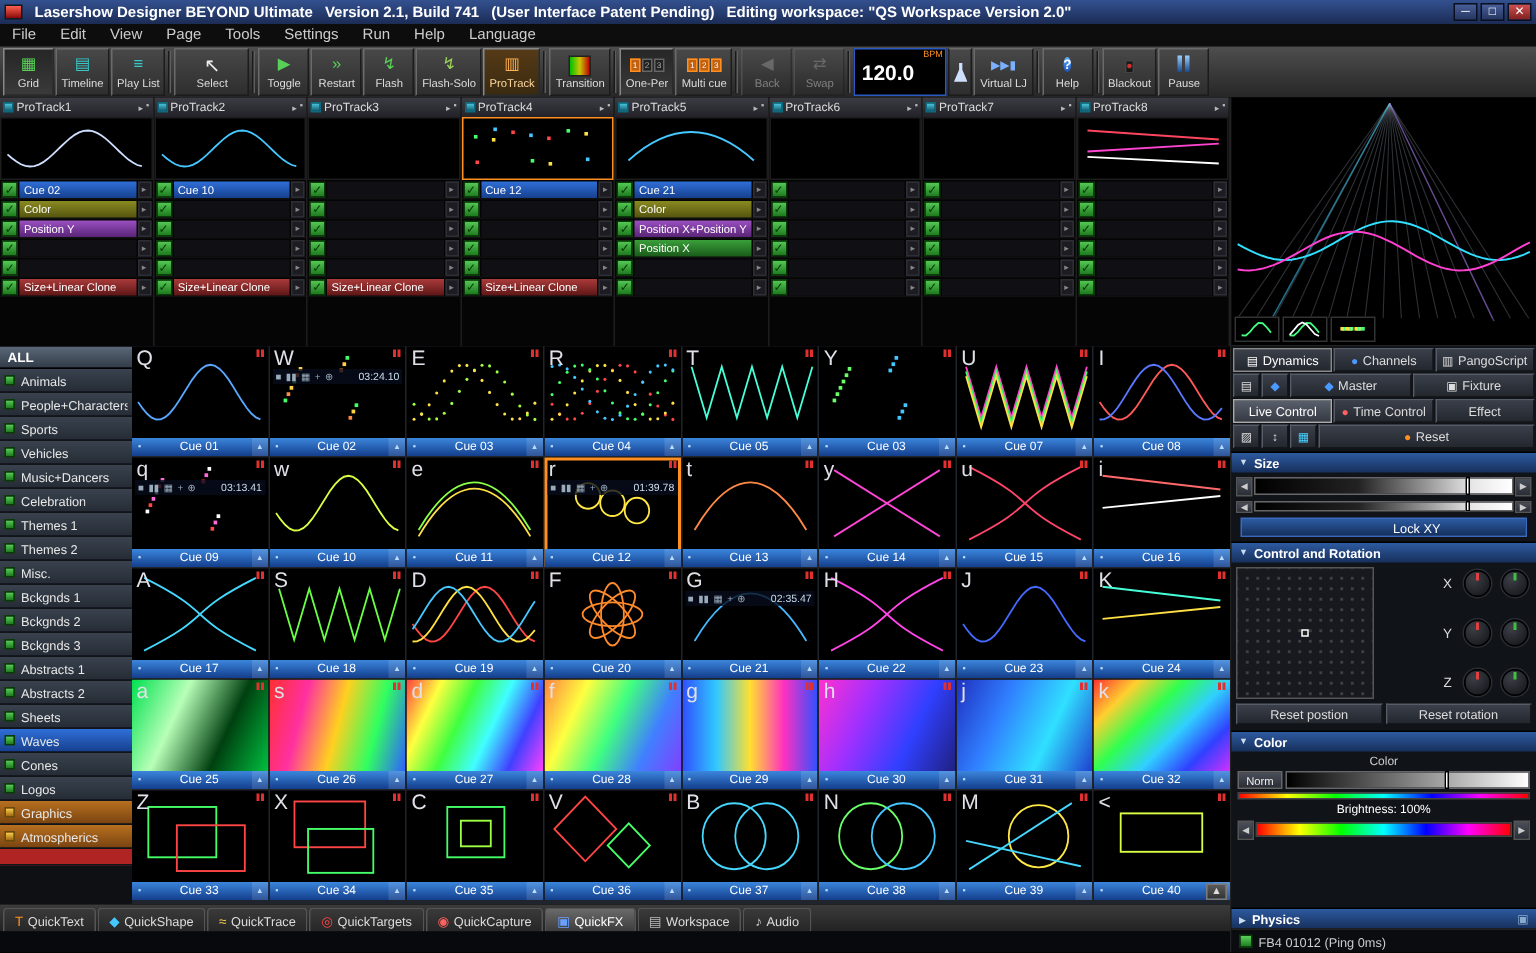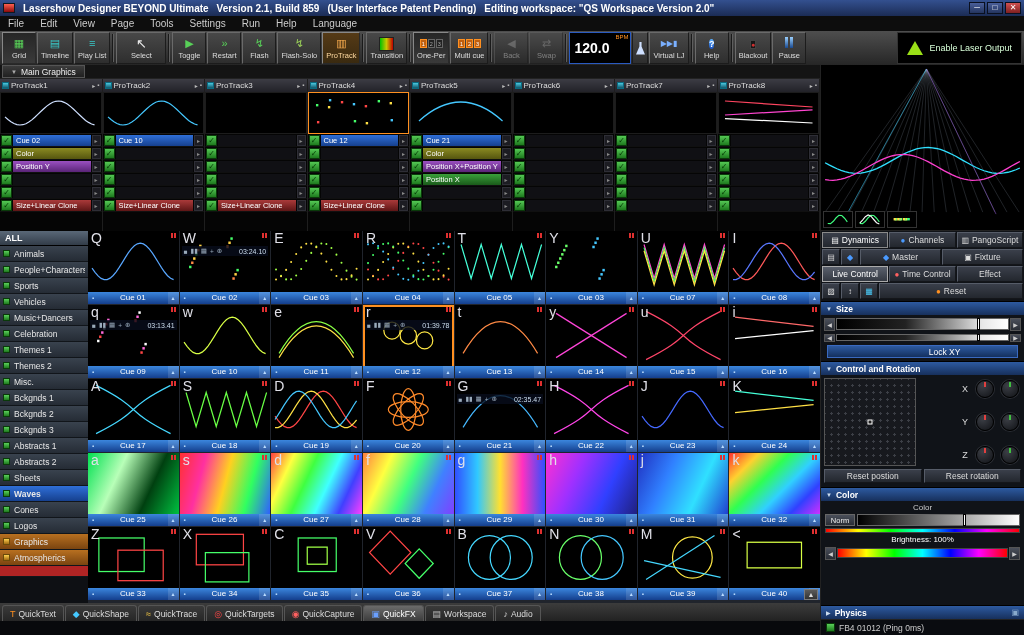--- a/index.html
+++ b/index.html
@@ -89,21 +89,21 @@
 
   
   #main-left { display:flex; height:372px; }
   #sidebar { width:88px; background:#0e1014; display:flex; flex-direction:column; overflow:hidden; }
   .cat-all { height:15px; background:linear-gradient(#5a6878,#323c48); color:#fff; font-size:9px; font-weight:bold;
     display:flex; align-items:center; padding:0 5px; border-bottom:1px solid #000; }
   .cat { height:16px; display:flex; align-items:center; gap:4px; padding:0 3px; flex:none;
     background:linear-gradient(#39424e,#252c35); border-bottom:1px solid #11151a; font-size:8.5px; color:#e8e8e8; }
   .cat .dot { width:7px; height:7px; flex:none; background:linear-gradient(#5ad05a,#1e7a1e); border:1px solid #0a3a0a; }
   .cat .cl { overflow:hidden; white-space:nowrap; }
-  .cat.selected { background:linear-gradient(#2f6fd8,#16408e);font-weight:bold; }
+  .cat.selected { background:linear-gradient(#2f6fd8,#16408e); }
   .cat.special { background:linear-gradient(#b87020,#7a4410); }
   .cat.special .dot { background:linear-gradient(#ffd050,#a06a10); border-color:#6a4a0a; }
   .cat.red { background:#b02424; height:11px; }
 
   #cuegrid { width:732px; position:relative; background:#20242c; }
   #cuegrid-grid { display:grid; grid-template-columns:repeat(8,1fr); grid-auto-rows:73px; gap:1px; background:#20242c; }
   .cell { position:relative; background:#000; overflow:hidden; }
   .cell.selected { outline:2px solid #ff9020; outline-offset:-2px; z-index:2; }
   .cell-canvas { position:absolute; left:0; right:0; top:0; bottom:12px; }
   .cell-key { position:absolute; top:0; left:3px; font-size:14px; color:#e0e0e8; z-index:3; line-height:15px; }
@@ -183,21 +183,21 @@
   .bb-tab.active { background:linear-gradient(#6a6a6a,#3c3c3c); color:#fff; }
   .bb-ic { font-size:9px; }
   #left-strip { height:14px; background:#08090c; }
 </style>
 </head>
 <body>
 
 <div id="titlebar">
   <span class="tb-appicon"></span>
   <span>Lasershow Designer BEYOND Ultimate</span>
-  <span>Version 2.1, Build 859</span>
+  <span>Version 2.1, Build 741</span>
   <span>(User Interface Patent Pending)</span>
   <span>Editing workspace: "QS Workspace Version 2.0"</span>
   <span class="win-btns">
     <span class="win-btn">─</span>
     <span class="win-btn">□</span>
     <span class="win-btn close">✕</span>
   </span>
 </div>
 
 <div id="menubar">
@@ -317,35 +317,25 @@
     </div>
     <div class="tb-btn">
       <span class="ic">
         <span class="p-bars">
           <i></i>
           <i></i>
         </span>
       </span>
       <span class="lb">Pause</span>
     </div>
-    <div class="enable">
-      <span class="warn-tri"></span>
-      <span>Enable Laser Output</span>
-    </div>
   </div>
 
 <div id="content">
   <div id="left">
     <div id="protracks">
-      <div id="pt-strip">
-        <div class="pt-group-tab">
-          <span class="tri">▼</span>
-          <span>Main Graphics</span>
-        </div>
-      </div>
       <div id="tracks">
           <div class="track">
             <div class="track-head">
               <span class="mini"></span>
               <span class="tname">ProTrack1</span>
               <span class="hbtns">
                 <span>▸</span>
                 <span>▪</span>
               </span>
             </div>

